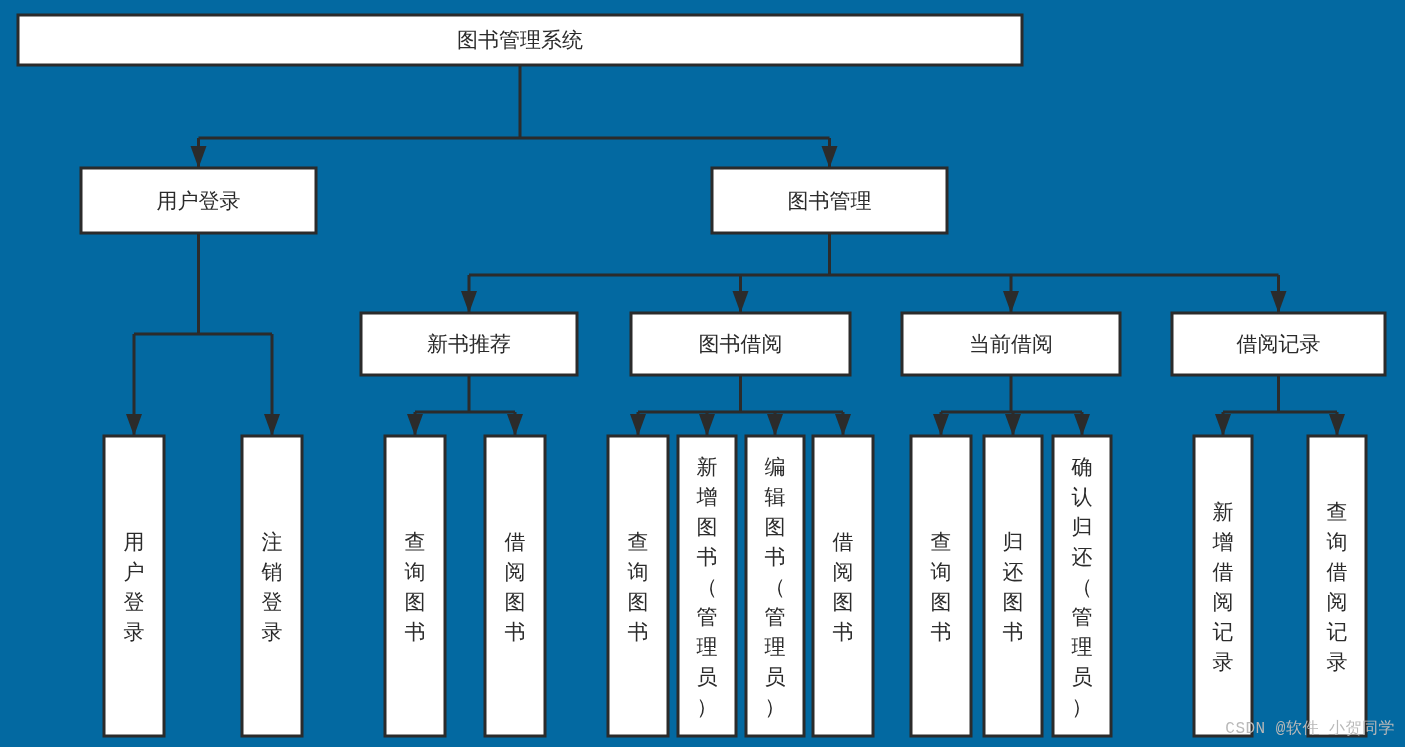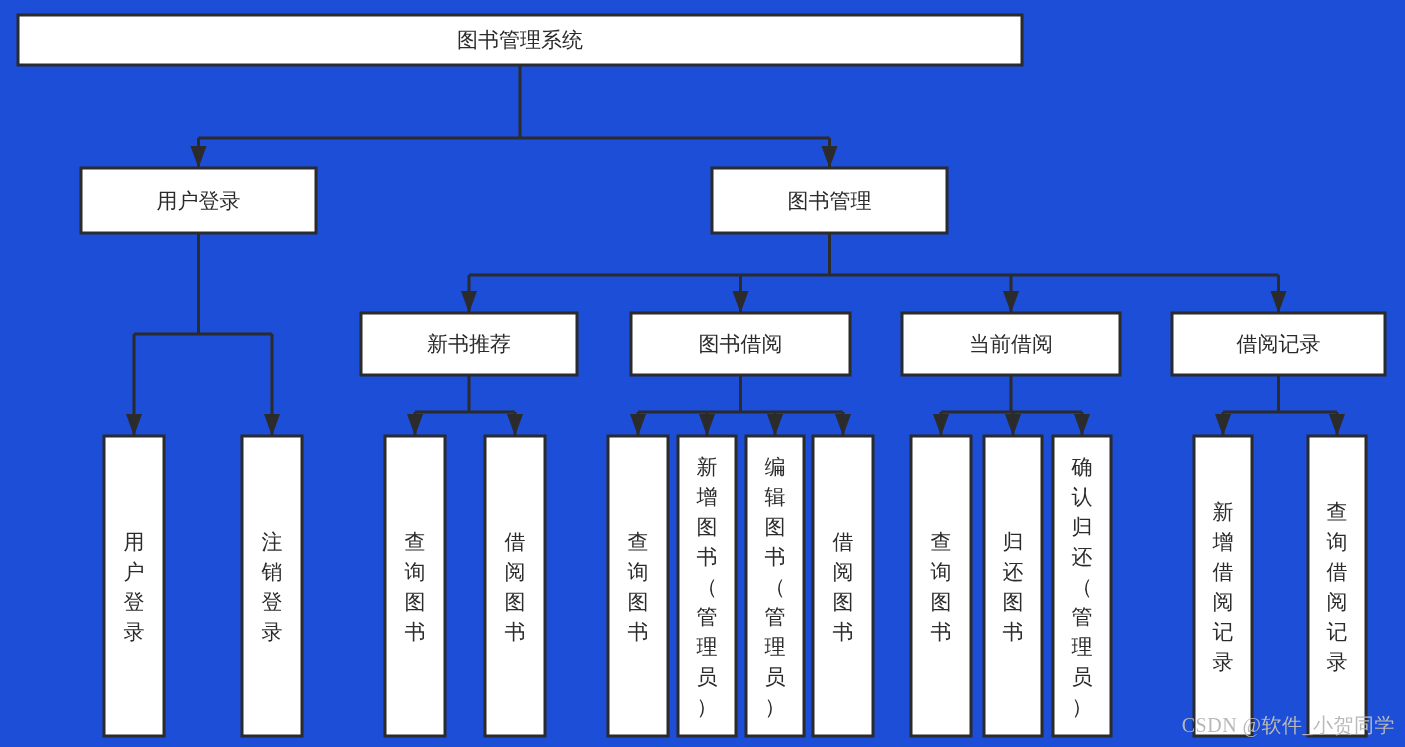--- a/index.html
+++ b/index.html
@@ -10,21 +10,21 @@
   body {
     width: 1405px;
     height: 747px;
     font-family: "DejaVu Sans", "Liberation Sans", sans-serif;
     overflow: hidden;
   }
   #diagram-root {
     position: relative;
     width: 1405px;
     height: 747px;
-    background: #1d4ed8;
+    background: #0369a1;
   }
   svg#tree-svg {
     position: absolute;
     left: 0;
     top: 0;
     width: 1405px;
     height: 747px;
     display: block;
   }
   .node-box {
@@ -52,22 +52,22 @@
   .node-label-v {
     font-family: "DejaVu Sans", "Liberation Sans", sans-serif;
     font-size: 21px;
     fill: #2b2b2b;
     text-anchor: middle;
   }
   .watermark {
     position: absolute;
     right: 10px;
     bottom: 8px;
-    font-family: Liberation Serif, serif;
-    font-size: 20px;
+    font-family: Liberation Mono, monospace;
+    font-size: 16px;
     color: #b9b9b9;
     white-space: nowrap;
     letter-spacing: 0.5px;
     pointer-events: none;
   }
 </style>
 </head>
 <body>
 
 <div id="diagram-root">

